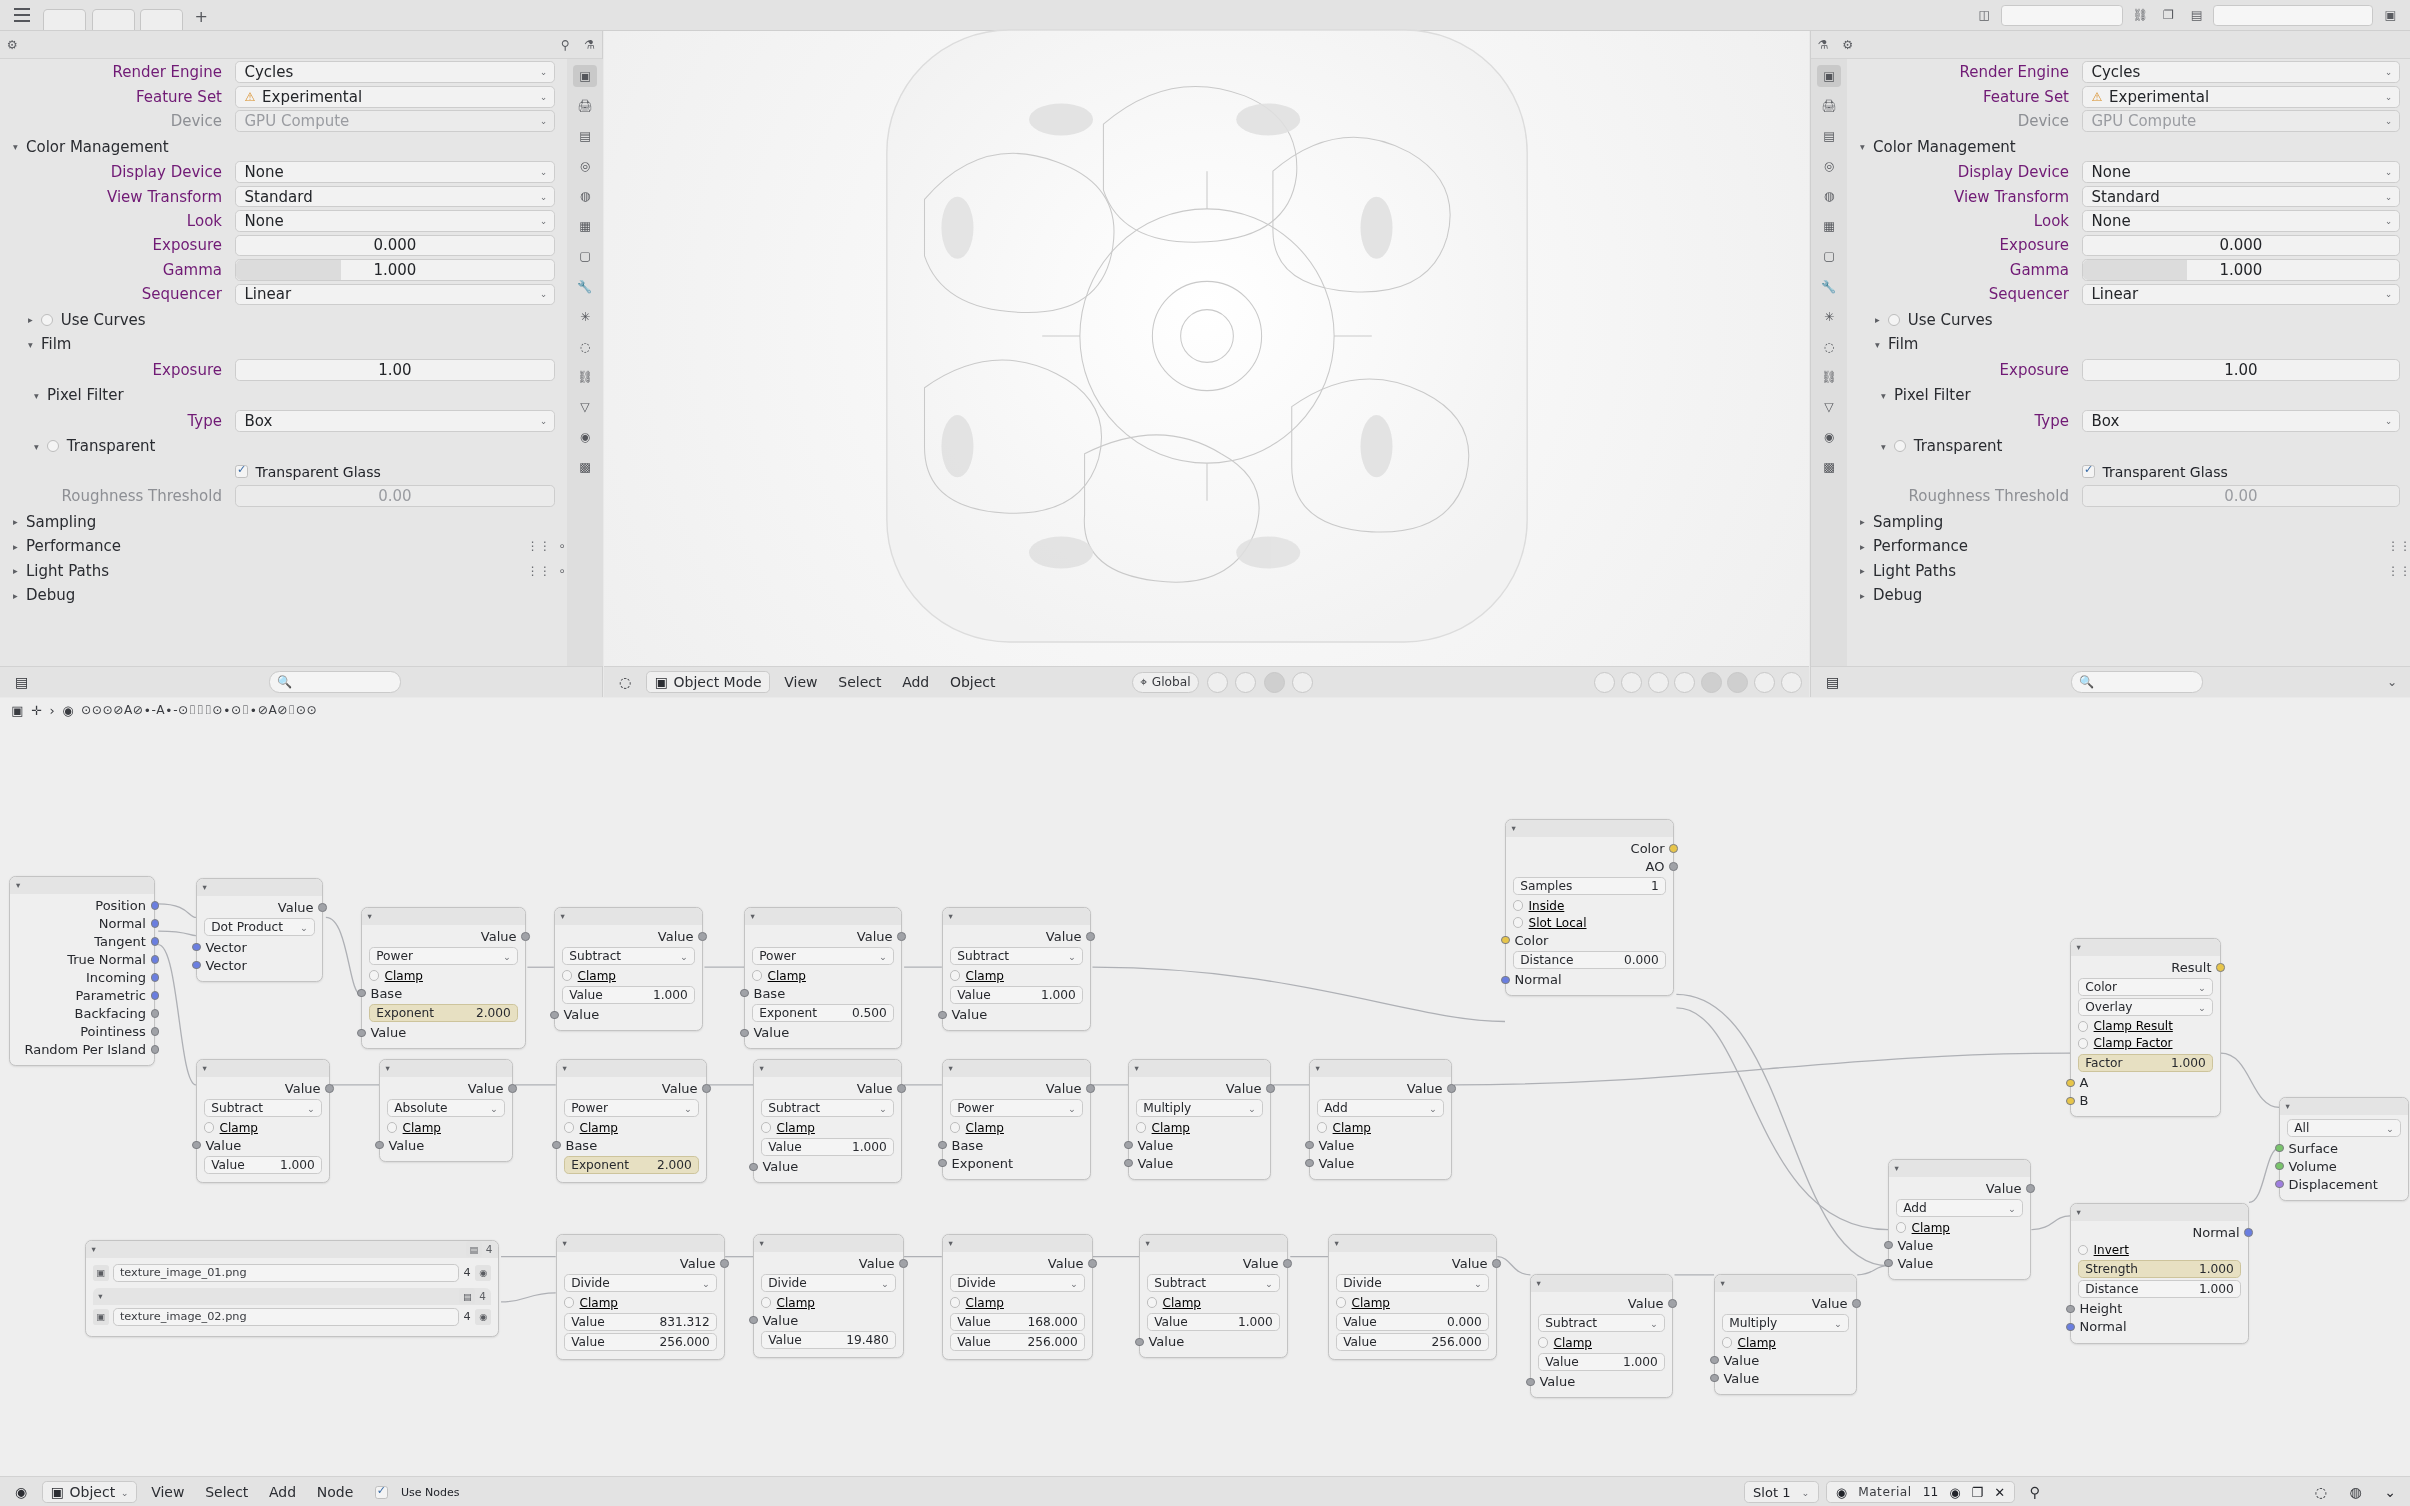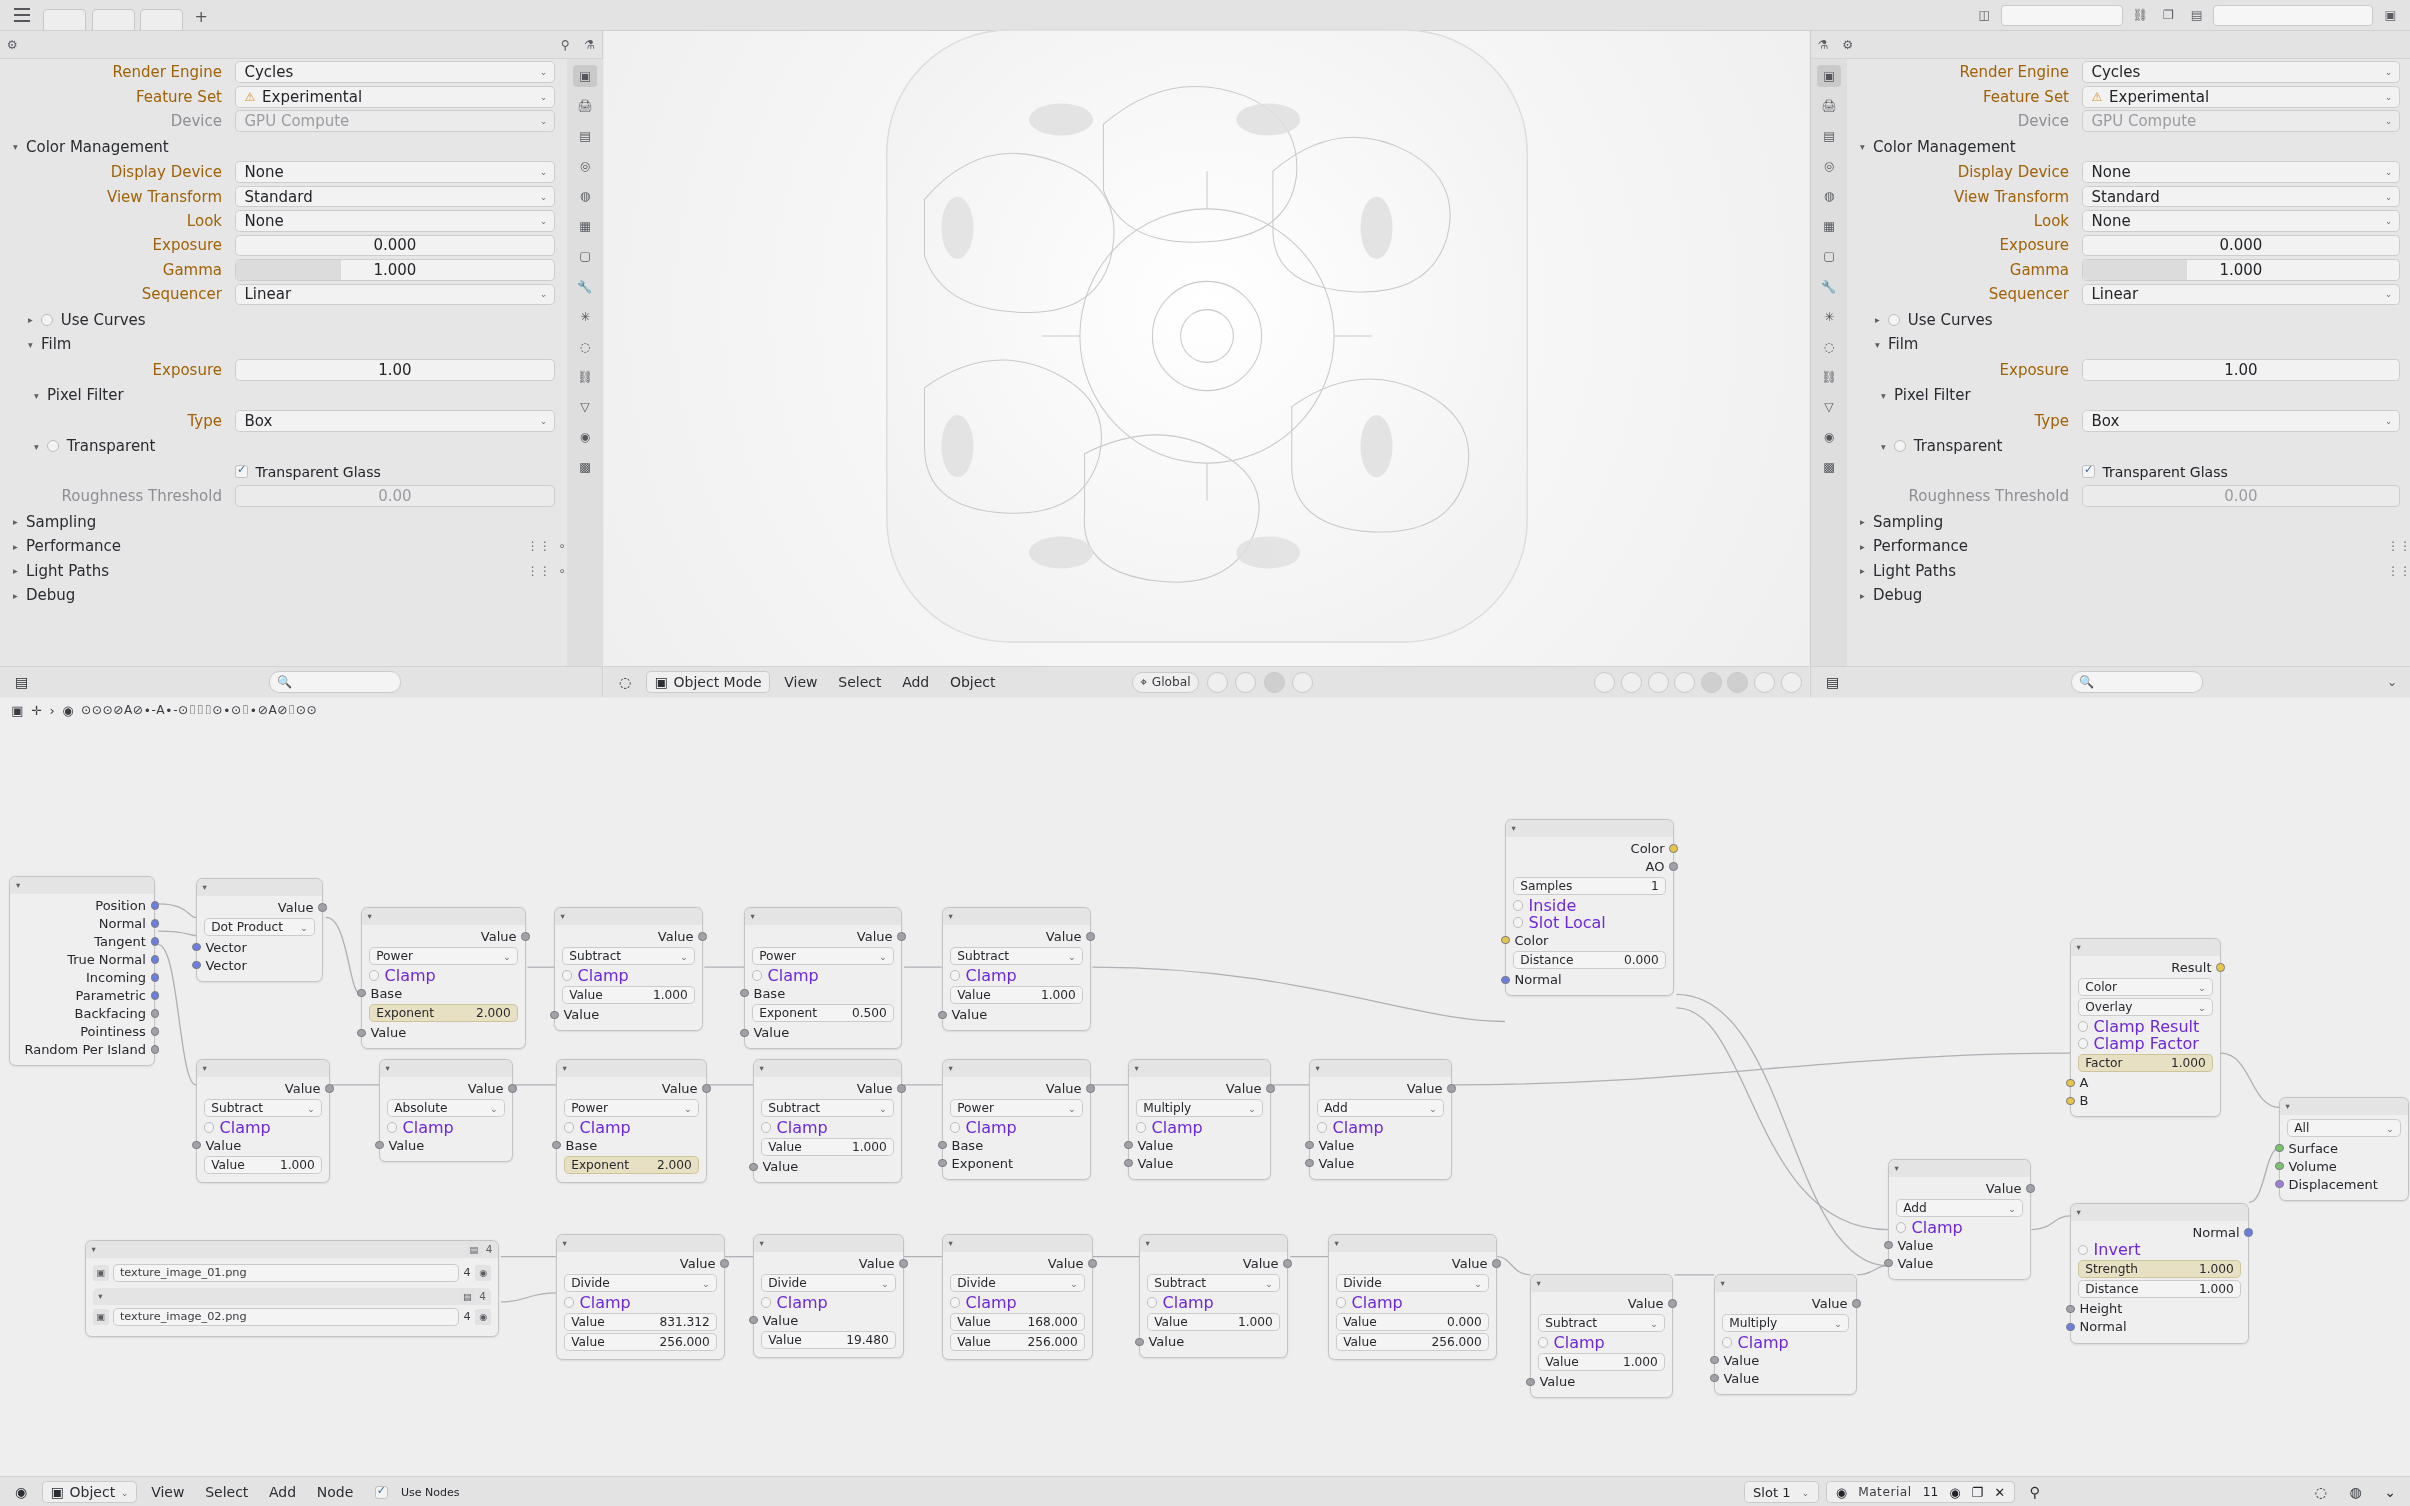--- a/index.html
+++ b/index.html
@@ -45,21 +45,21 @@
   .vtabs.left { left: 567px; }
   .vtabs.right { left: 0px; }
   .vtab { width: 24.5px; height: 22.6px; border-radius: 3.8px; display: flex; align-items: center; justify-content: center; font-size: 12.2px; color: #54565b; }
   .vtab.active { background: #c9c9c9; }
 
   .prop-body { position: absolute; top: 28px; bottom: 31px; overflow: hidden; }
   .props-left .prop-body { left: 0; right: 36px; }
   .props-right .prop-body { left: 36px; right: 0; }
 
   .row { display: flex; align-items: center; height: 22.6px; margin: 1.9px 0; padding-right: 11.3px; }
-  .lbl { width: 235px; text-align: right; padding-right: 13px; color: #a16207; font-size: 15px; white-space: nowrap; }
+  .lbl { width: 235px; text-align: right; padding-right: 13px; color: #701a75; font-size: 15px; white-space: nowrap; }
   .lbl.dim { color: #8d8f94; }
   .ctl { flex: 1; height: 21.7px; background: #f2f2f2; border: 0.9px solid #cdcdcd; border-radius: 4.7px; display: flex; align-items: center; padding: 0 8.5px; font-size: 15px; color: #232529; position: relative; }
   .ctl.disabled { color: #9a9ca1; background: #ebebeb; }
   .ctl .caret { position: absolute; right: 6.6px; color: #6b6d72; font-size: 8.5px; }
   .ctl.centered { justify-content: center; }
   .ctl .warn { color: #d88b22; margin-right: 6.6px; font-size: 12.2px; }
   .ctl.slider { padding: 0; }
   .ctl.slider .fill { position: absolute; left: 0; top: 0; bottom: 0; background: #dcdcdc; border-radius: 4.7px 0 0 4.7px; }
   .ctl.slider span { position: relative; width: 100%; text-align: center; }
 
@@ -101,21 +101,21 @@
   .sock.r { right: -11.3px; }
   .sock.l { left: -11.3px; }
   .s-gray { background: #a0a2a7; }
   .s-yellow { background: #e7c54a; }
   .s-blue { background: #6a7ee0; }
   .s-green { background: #79c46b; }
   .s-purple { background: #9f7ee0; }
   .fieldbox { height: 18px; border: 0.9px solid #cbcbcb; background: #f4f4f4; border-radius: 4.7px; display: flex; align-items: center; justify-content: space-between; padding: 0 6.6px; margin: 1.9px 0; font-size: 12.2px; color: #27292e; }
   .fieldbox.drop:after { content: "⌄"; color: #6c6e73; font-size: 9.4px; }
   .fieldbox.hl { background: #e7e0c2; border-color: #cdc49c; }
-  .ckrow { display: flex; align-items: center; height: 17px; font-size: 16px; color: #6d28d9; }
+  .ckrow { display: flex; align-items: center; height: 17px; font-size: 12px; color: #000000; text-decoration: underline; }
   .ckrow .radio { width: 10.4px; height: 10.4px; margin-right: 5.6px; }
   .imgnode .strip { height: 19px; display: flex; align-items: center; gap: 4.7px; margin: 2.8px 0; }
   .imgnode .ib { flex: 1; height: 18px; border: 0.9px solid #c9c9c9; background: #f4f4f4; border-radius: 4.7px; display: flex; align-items: center; padding: 0 5.6px; font-size: 11.3px; color: #3a3c41; overflow: hidden; white-space: nowrap; }
   .icn { width: 16px; height: 16px; border-radius: 2.8px; background: #e2e2e2; display: inline-flex; align-items: center; justify-content: center; font-size: 9.4px; color: #5a5c61; }
   .wires { position: absolute; left: 0; top: 0; width: 100%; height: 100%; pointer-events: none; }
   .ne-footer .slot { height: 21.7px; border: 0.9px solid #cacaca; background: #efefef; border-radius: 4.7px; display: flex; align-items: center; padding: 0 8.5px; gap: 11px; font-size: 13px; }
   .glyphtxt { letter-spacing: 0.5px; font-size: 12.2px; color: #3a3c41; }
 </style>
 </head>
 <body>

